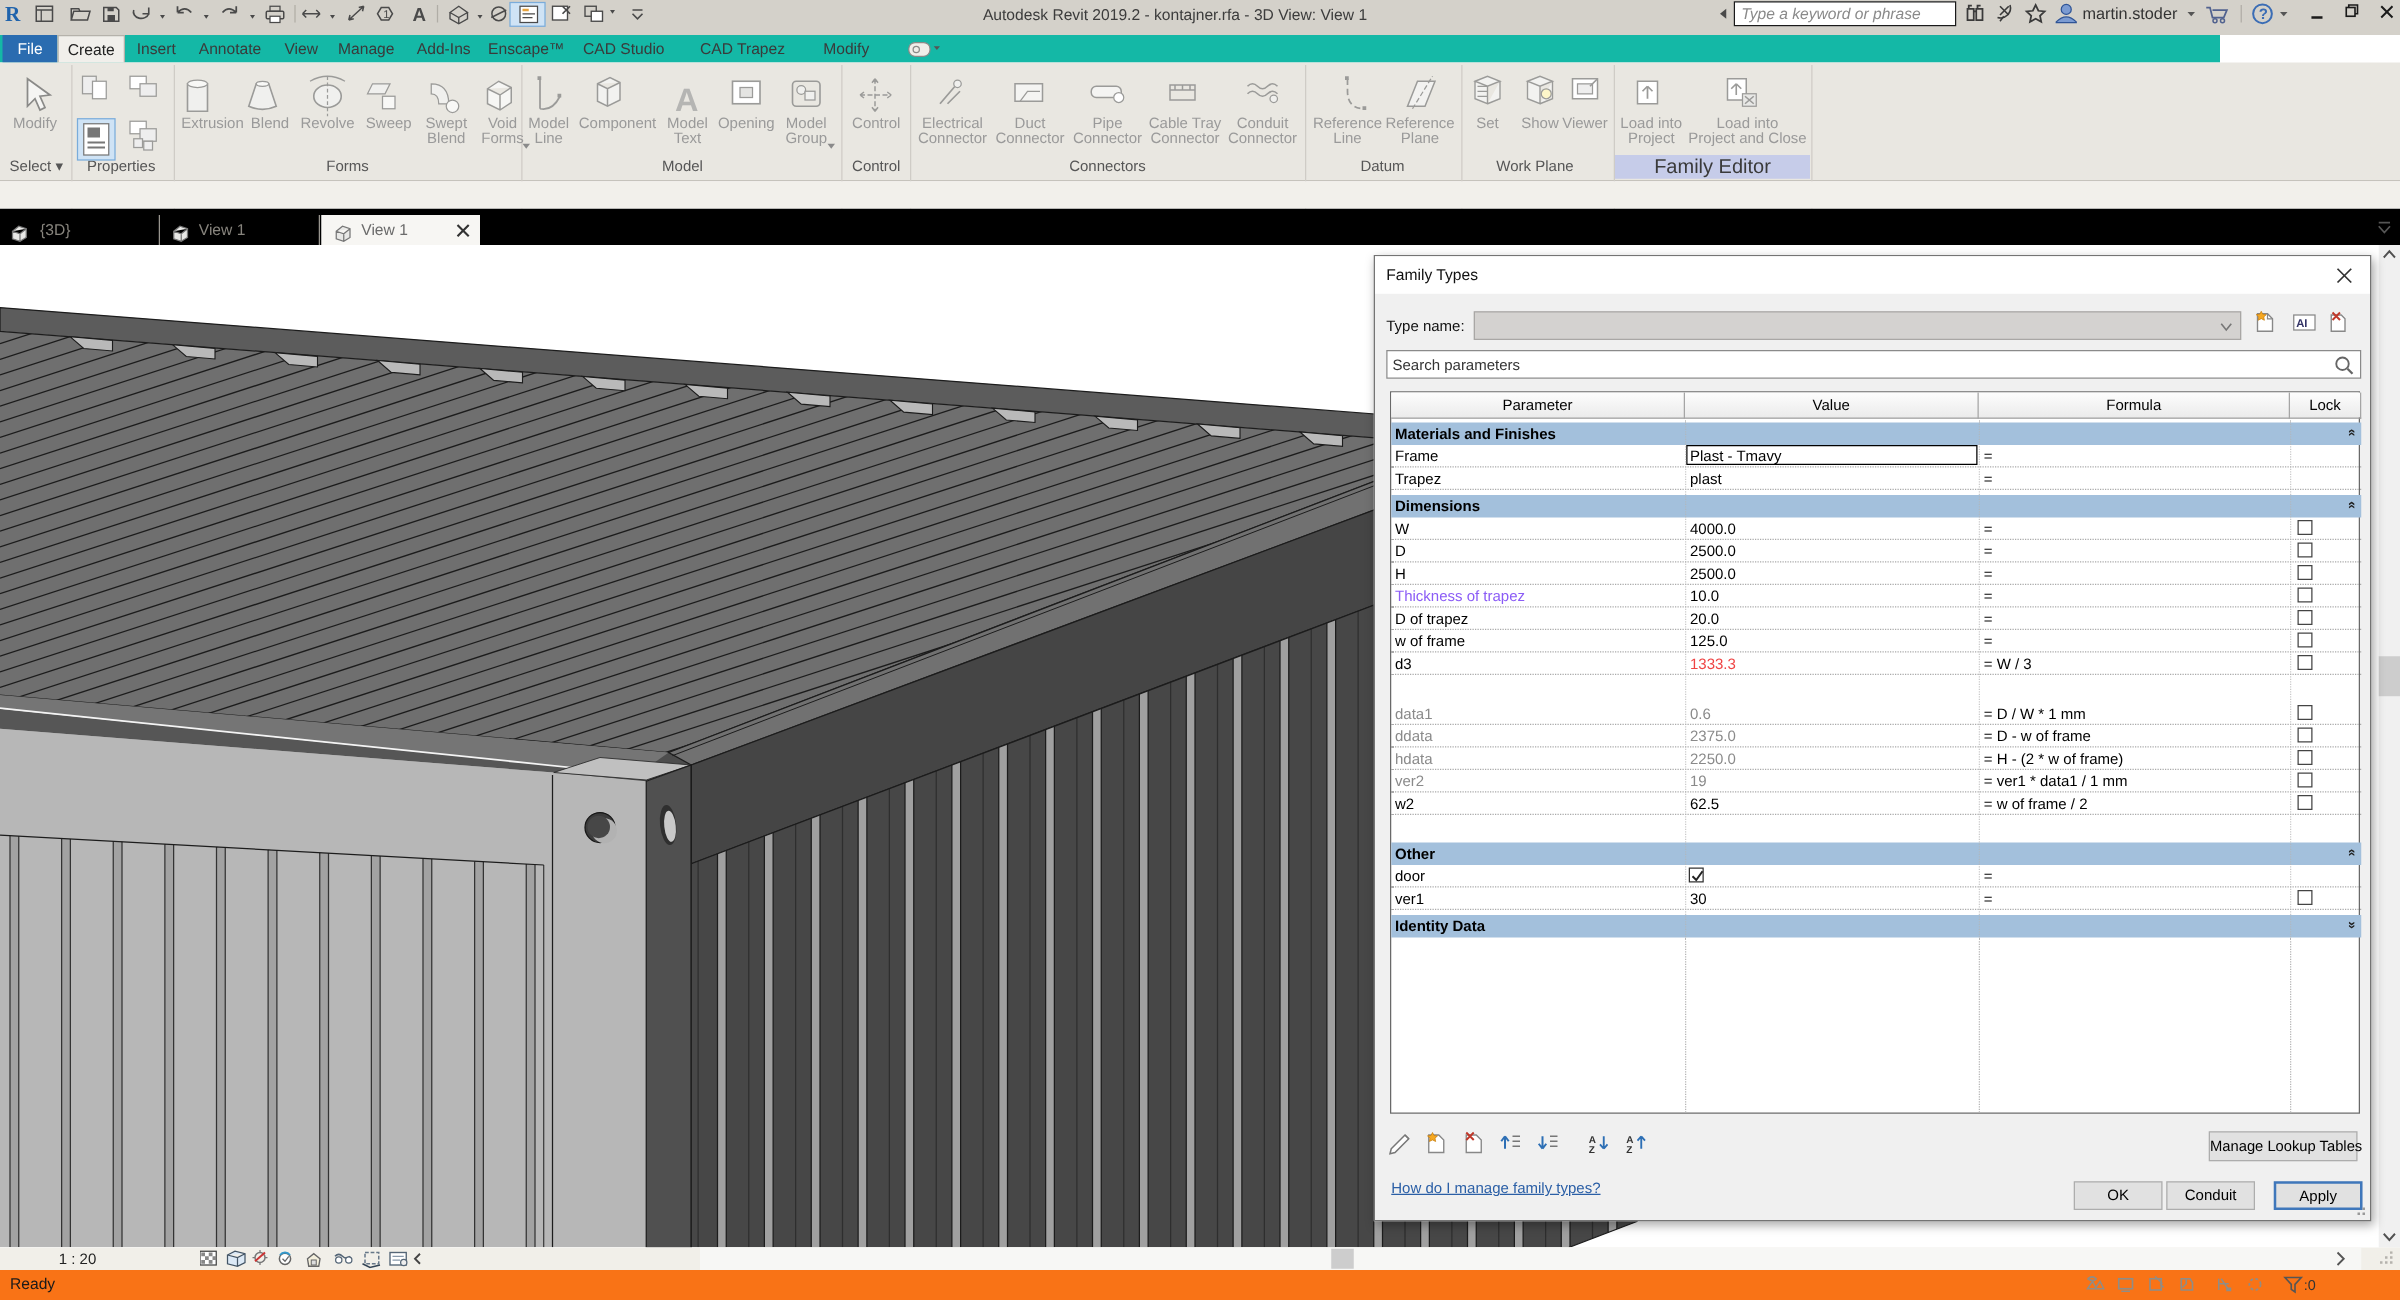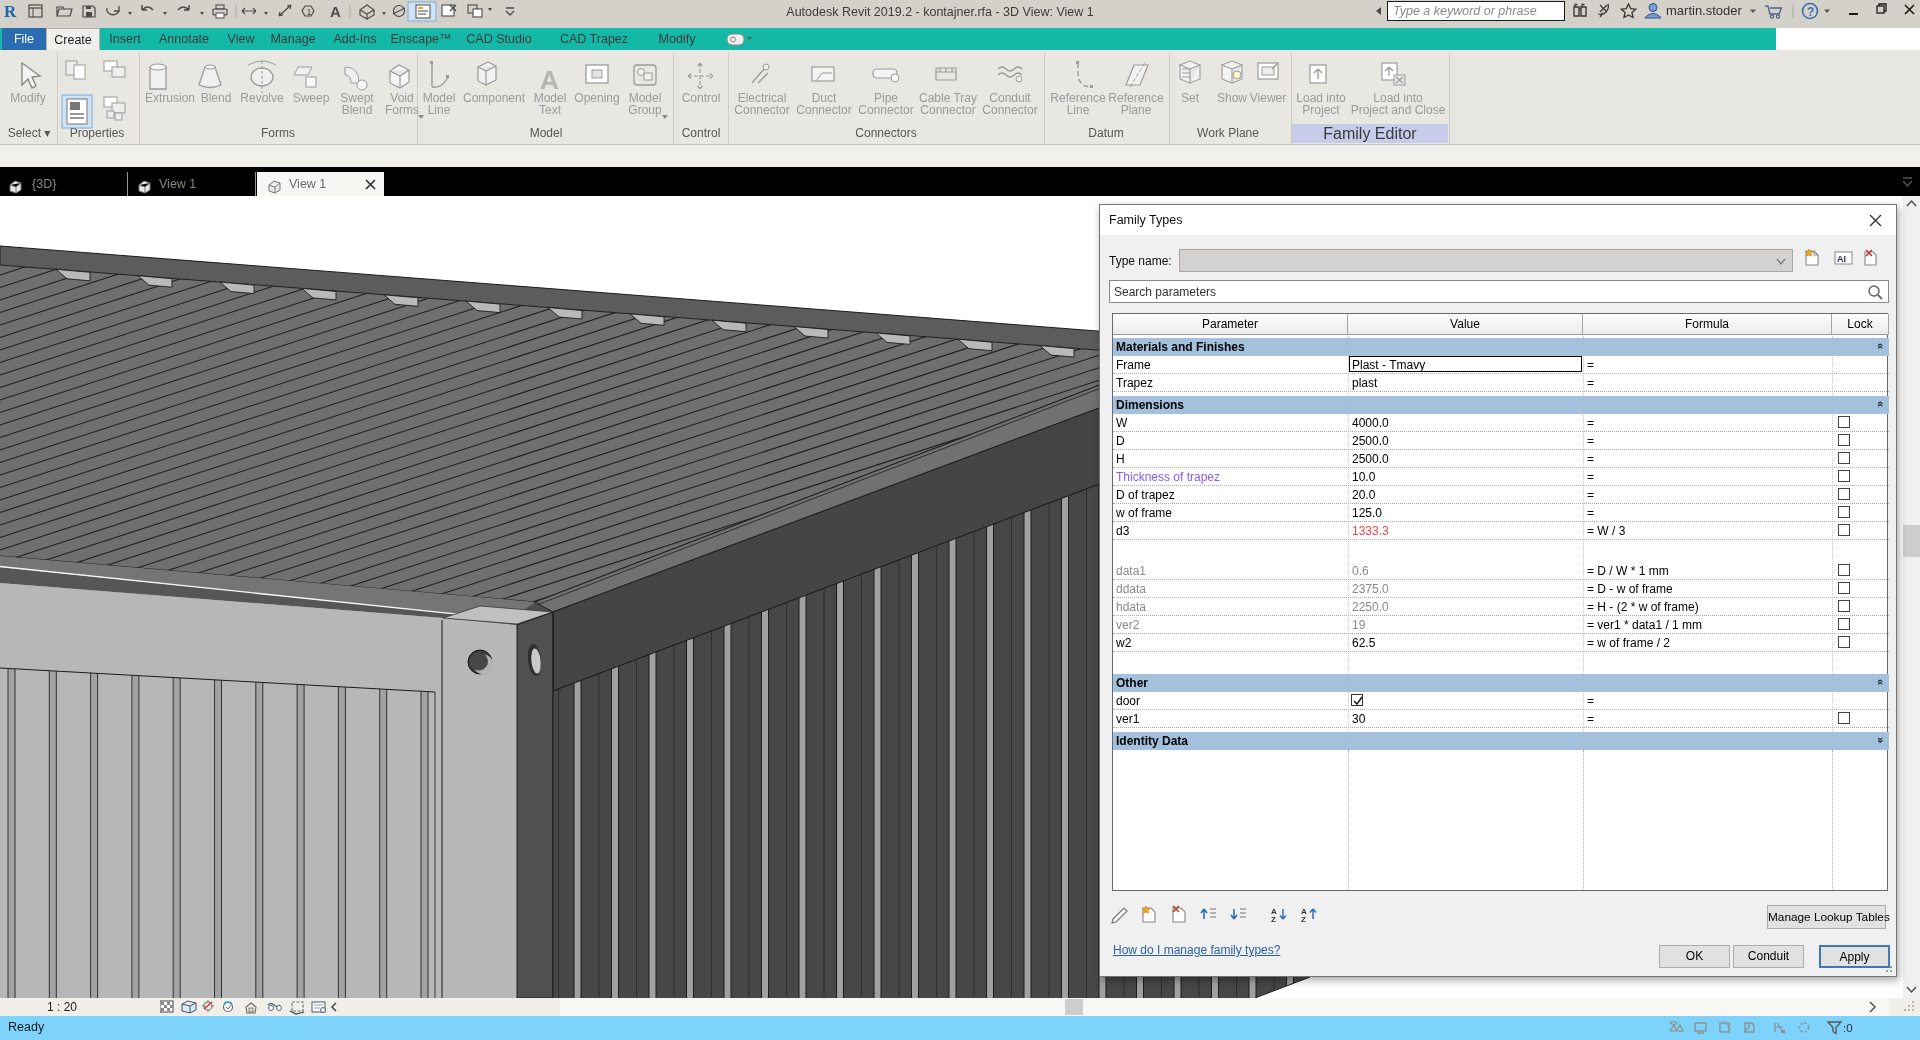--- a/index.html
+++ b/index.html
@@ -726,21 +726,21 @@
       <g fill="#b5b3ad">
         <rect x="8" y="8" width="2" height="2"></rect>
         <rect x="4" y="8" width="2" height="2"></rect>
         <rect x="8" y="4" width="2" height="2"></rect>
         <rect x="0" y="8" width="2" height="2"></rect>
         <rect x="4" y="4" width="2" height="2"></rect>
         <rect x="8" y="0" width="2" height="2"></rect>
       </g>
     </svg>
   </div>
-<div style="position:absolute;left:0;top:1016px;width:1920px;height:24px;background:#7dd3fc">
+<div style="position:absolute;left:0;top:1016px;width:1920px;height:24px;background:#f97316">
     <div style="position:absolute;left:8px;top:4px;font-size:12.5px;color:#1a1a1a">Ready</div>
     <svg width="200" height="17" style="position:absolute;left:1662px;top:3px">
       <path d="M8 4 q4 -3 7 0 q-2 3 -7 0 M8 12 l4 -6 3 6 z M14 12 l4 -6 3 6 z" fill="none" stroke="#8f8d87" stroke-width="1.2"></path>
       <rect x="33" y="4" width="11" height="8" fill="none" stroke="#8f8d87" stroke-width="1.3"></rect>
       <path d="M35 14 h7" stroke="#8f8d87" stroke-width="1.3"></path>
       <rect x="58" y="4" width="9" height="9" fill="none" stroke="#8f8d87" stroke-width="1.3"></rect>
       <path d="M62 2 l6 6 M66 8 l3 3" stroke="#8f8d87"></path>
       <path d="M83 13 V4 l7 0 2 3 0 6 z M87 4 l0 4 -3 3" fill="none" stroke="#8f8d87" stroke-width="1.3"></path>
       <path d="M113 4 l0 9 M113 8 h8 M115 4 l6 9" fill="none" stroke="#8f8d87" stroke-width="1.2"></path>
       <path d="M119 11 l4 0 0 3 -4 0 z" fill="#8f8d87"></path>

